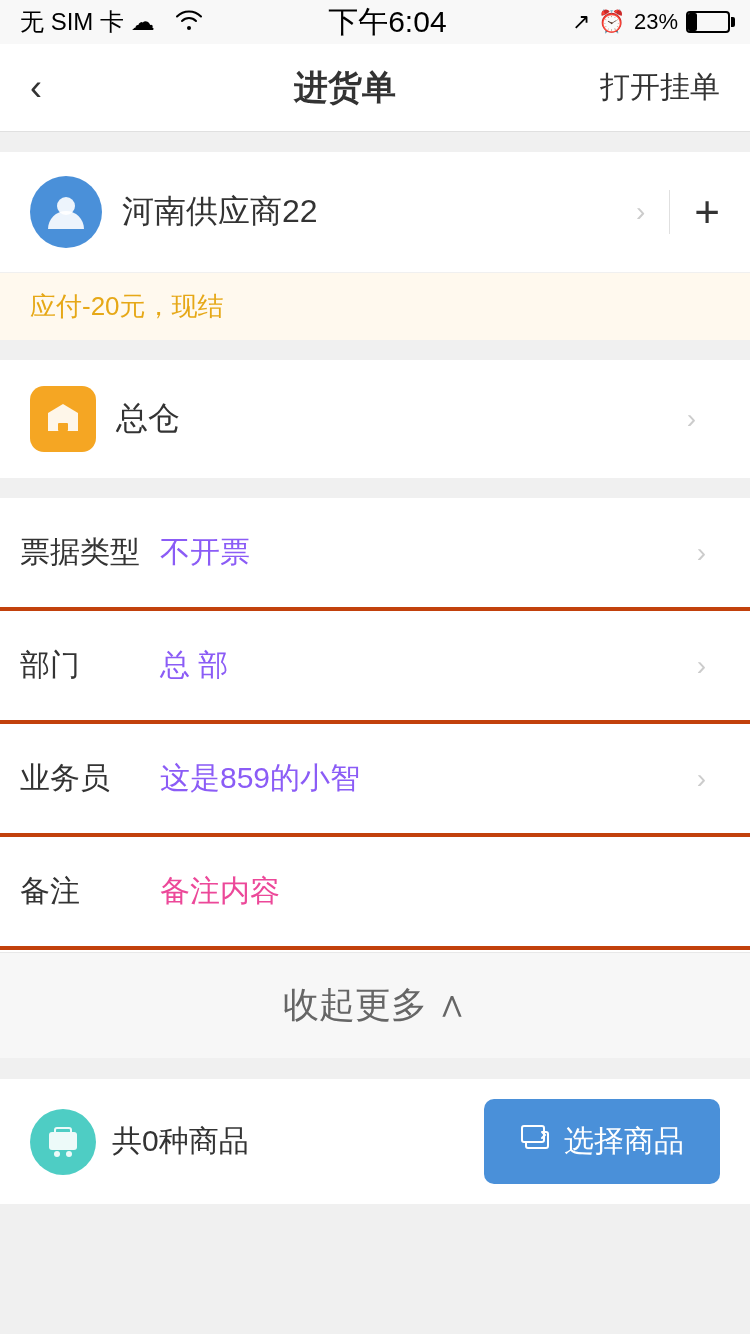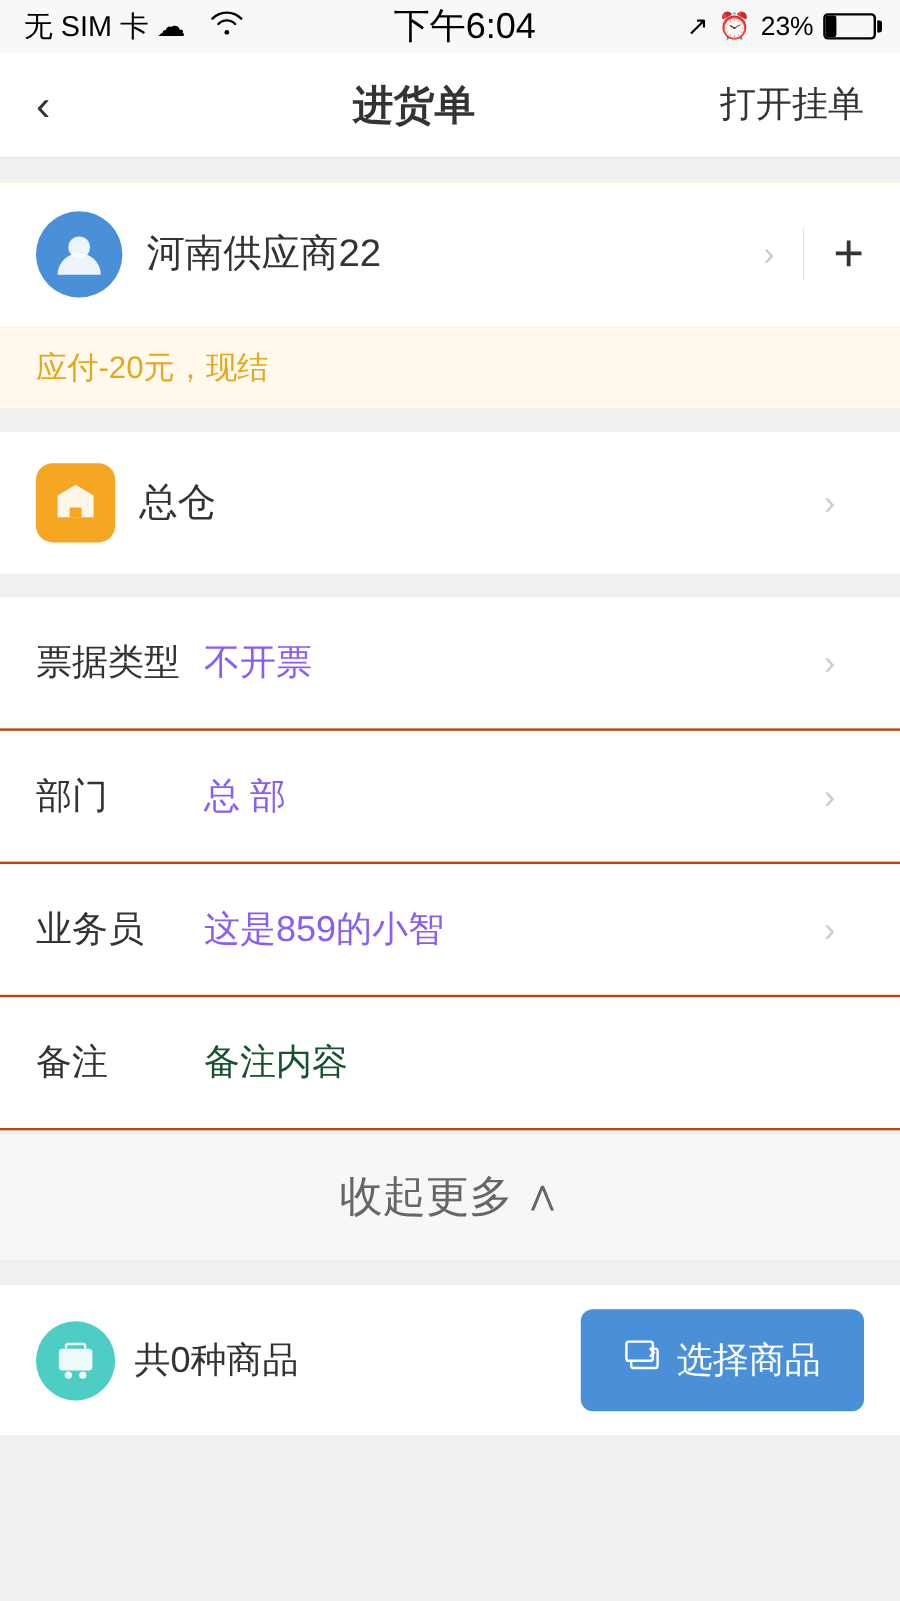--- a/index.html
+++ b/index.html
@@ -168,41 +168,41 @@
     }
 
     
     .form-section {
       background: #fff;
       margin-top: 20px;
     }
     .form-row {
       display: flex;
       align-items: center;
-      padding: 34px 30px;
-      border-bottom: 2px solid #c2410c;
+      padding: 34px 20px;
+      border-bottom: 4px solid #c2410c;
       min-height: 96px;
       justify-content: center;
     }
     .form-row:last-child {
       border-bottom: none;
     }
     .form-label {
       width: 140px;
       font-size: 30px;
       color: #333;
       flex-shrink: 0;
     }
     .form-value {
       flex: 1;
       font-size: 30px;
       color: #8b5cf6;
     }
     .form-placeholder {
-      color: #14532d;
+      color: #ec4899;
     }
 
     
     .collapse-row {
       background: #f7f7f7;
       text-align: center;
       padding: 28px 0;
       margin-top: 2px;
       font-size: 36px;
       color: #666;

